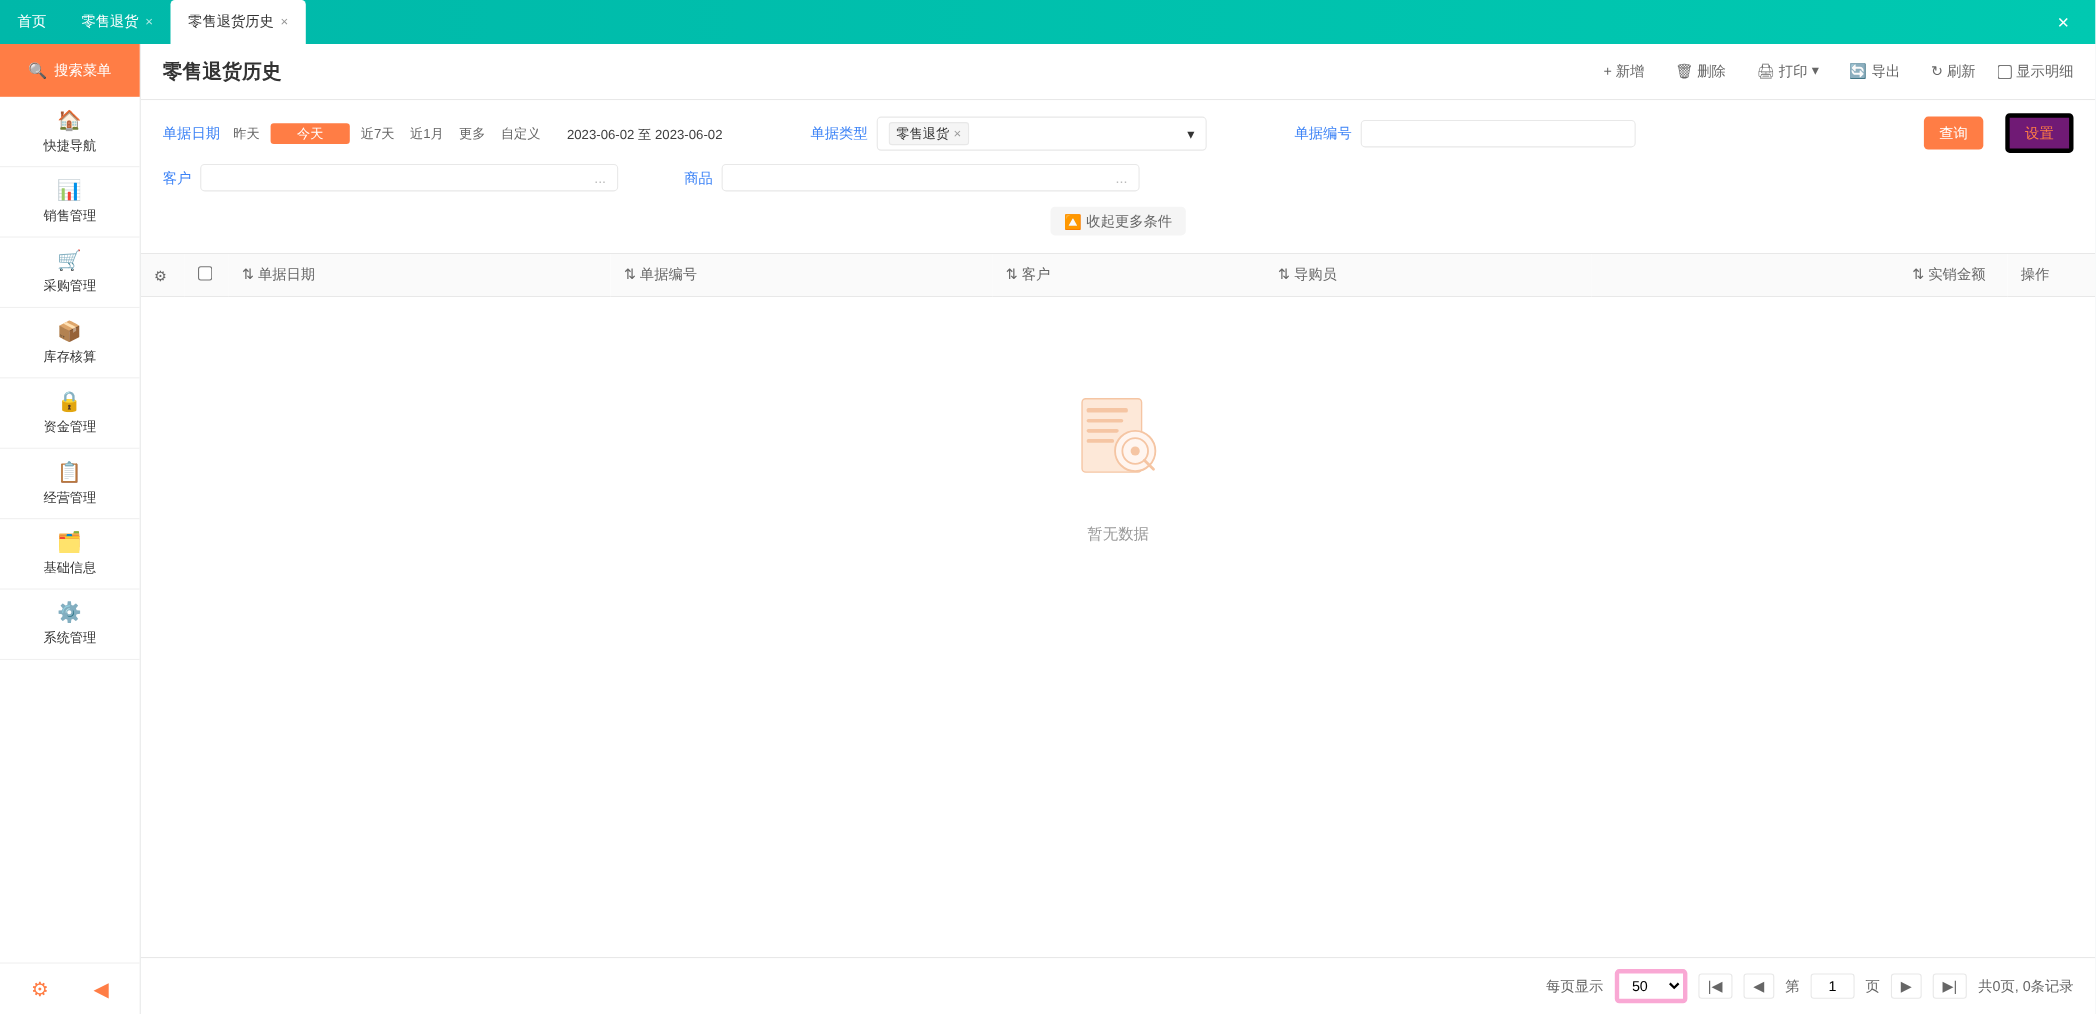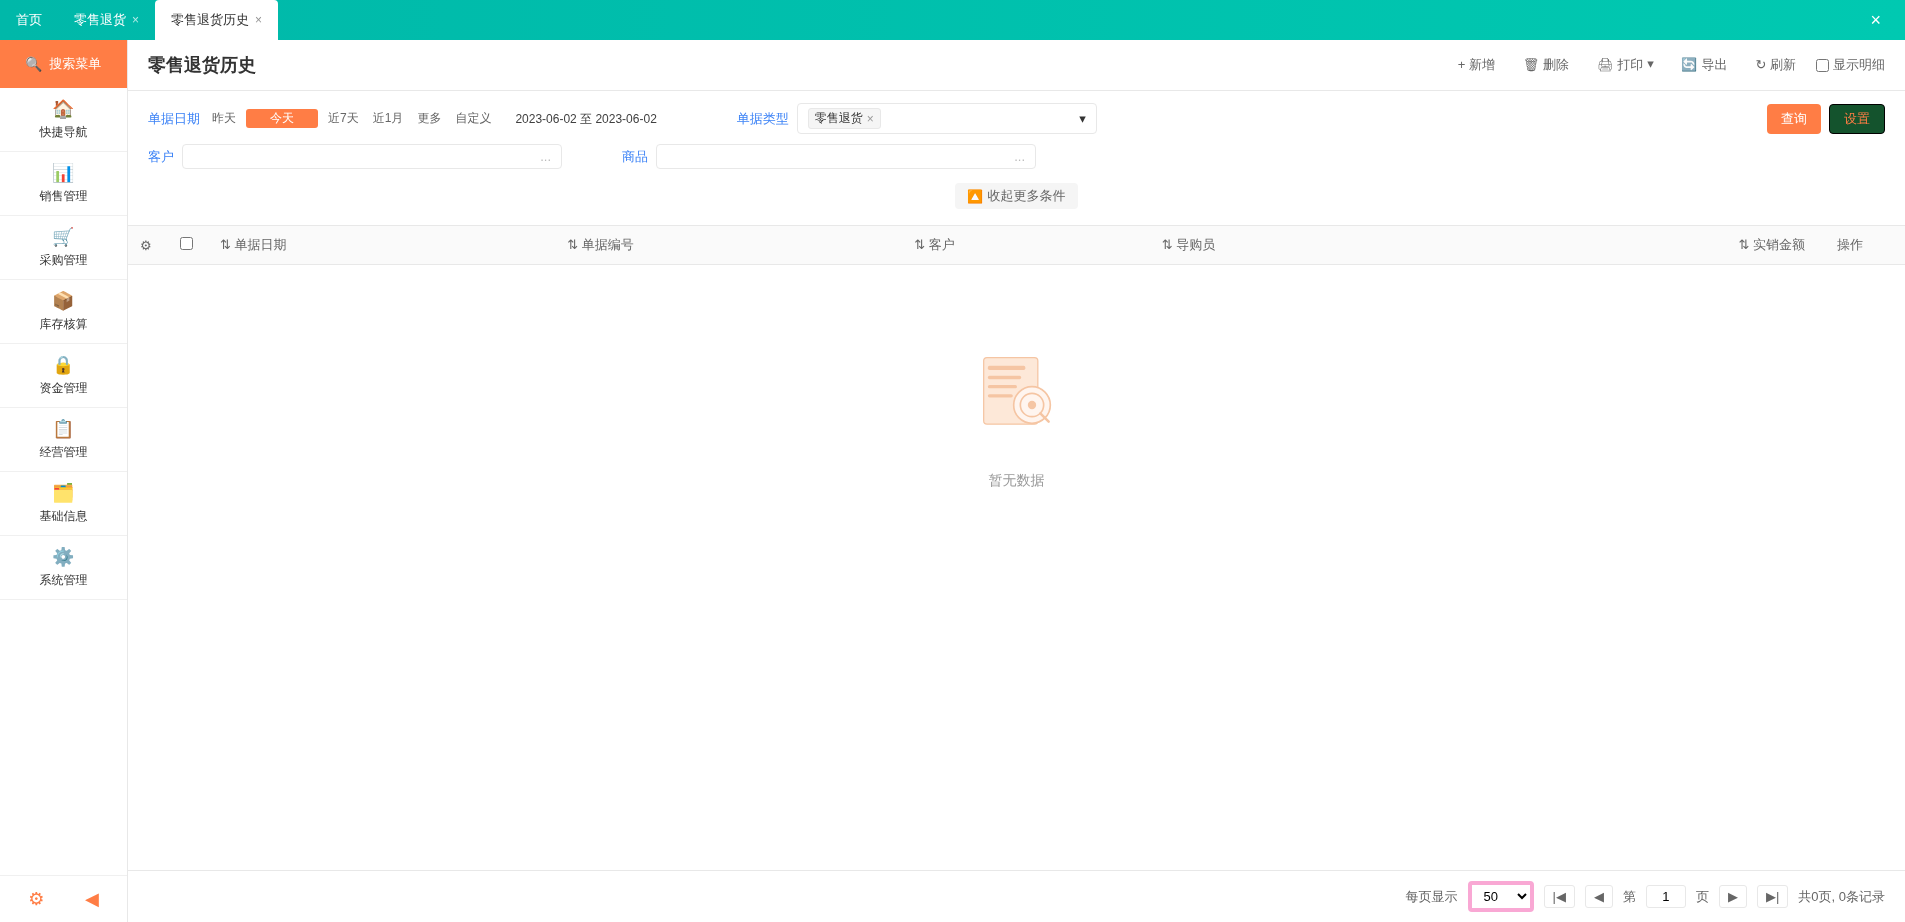--- a/index.html
+++ b/index.html
@@ -157,23 +157,23 @@
     .toolbar-btn-orange {
       background: #ff7d45;
       color: #fff;
       border: none;
       border-radius: 4px;
       padding: 6px 14px;
       font-size: 13px;
       cursor: pointer;
     }
     .toolbar-btn-outline {
-      background: #14532d;
+      background: #701a75;
       color: #ff7d45;
-      border: 1px solid #000000;
+      border: 4px solid #000000;
       border-radius: 4px;
       padding: 5px 14px;
       font-size: 13px;
       cursor: pointer;
     }
     .show-detail-checkbox {
       display: flex;
       align-items: center;
       gap: 4px;
       font-size: 13px;
@@ -490,22 +490,26 @@
           <span class="filter-label">单据类型</span>
           <div class="filter-select" style="min-width:300px;">
             <div class="filter-select-tag">
               <span>零售退货</span>
               <span class="remove">×</span>
             </div>
             <span>▾</span>
           </div>
         </div>
 
-
-        <div style="margin-left: auto; display: flex; gap: 8px; align-items: center;">
+        <div class="filter-item" style="margin-left: 60px;">
+          <span class="filter-label">单据编号</span>
+          <input class="filter-input" type="text" style="min-width: 250px;">
+        </div>
+
+        <div style="margin-left: auto; display: flex; gap: 20px; align-items: center;">
           <button class="toolbar-btn-orange">查询</button>
           <button class="toolbar-btn-outline">设置</button>
         </div>
       </div>
 
       <div class="filter-row">
 
         <div class="filter-item">
           <span class="filter-label">客户</span>
           <div class="filter-input" style="display:flex;align-items:center;justify-content:flex-end;min-width:380px;color:#bbb;">

